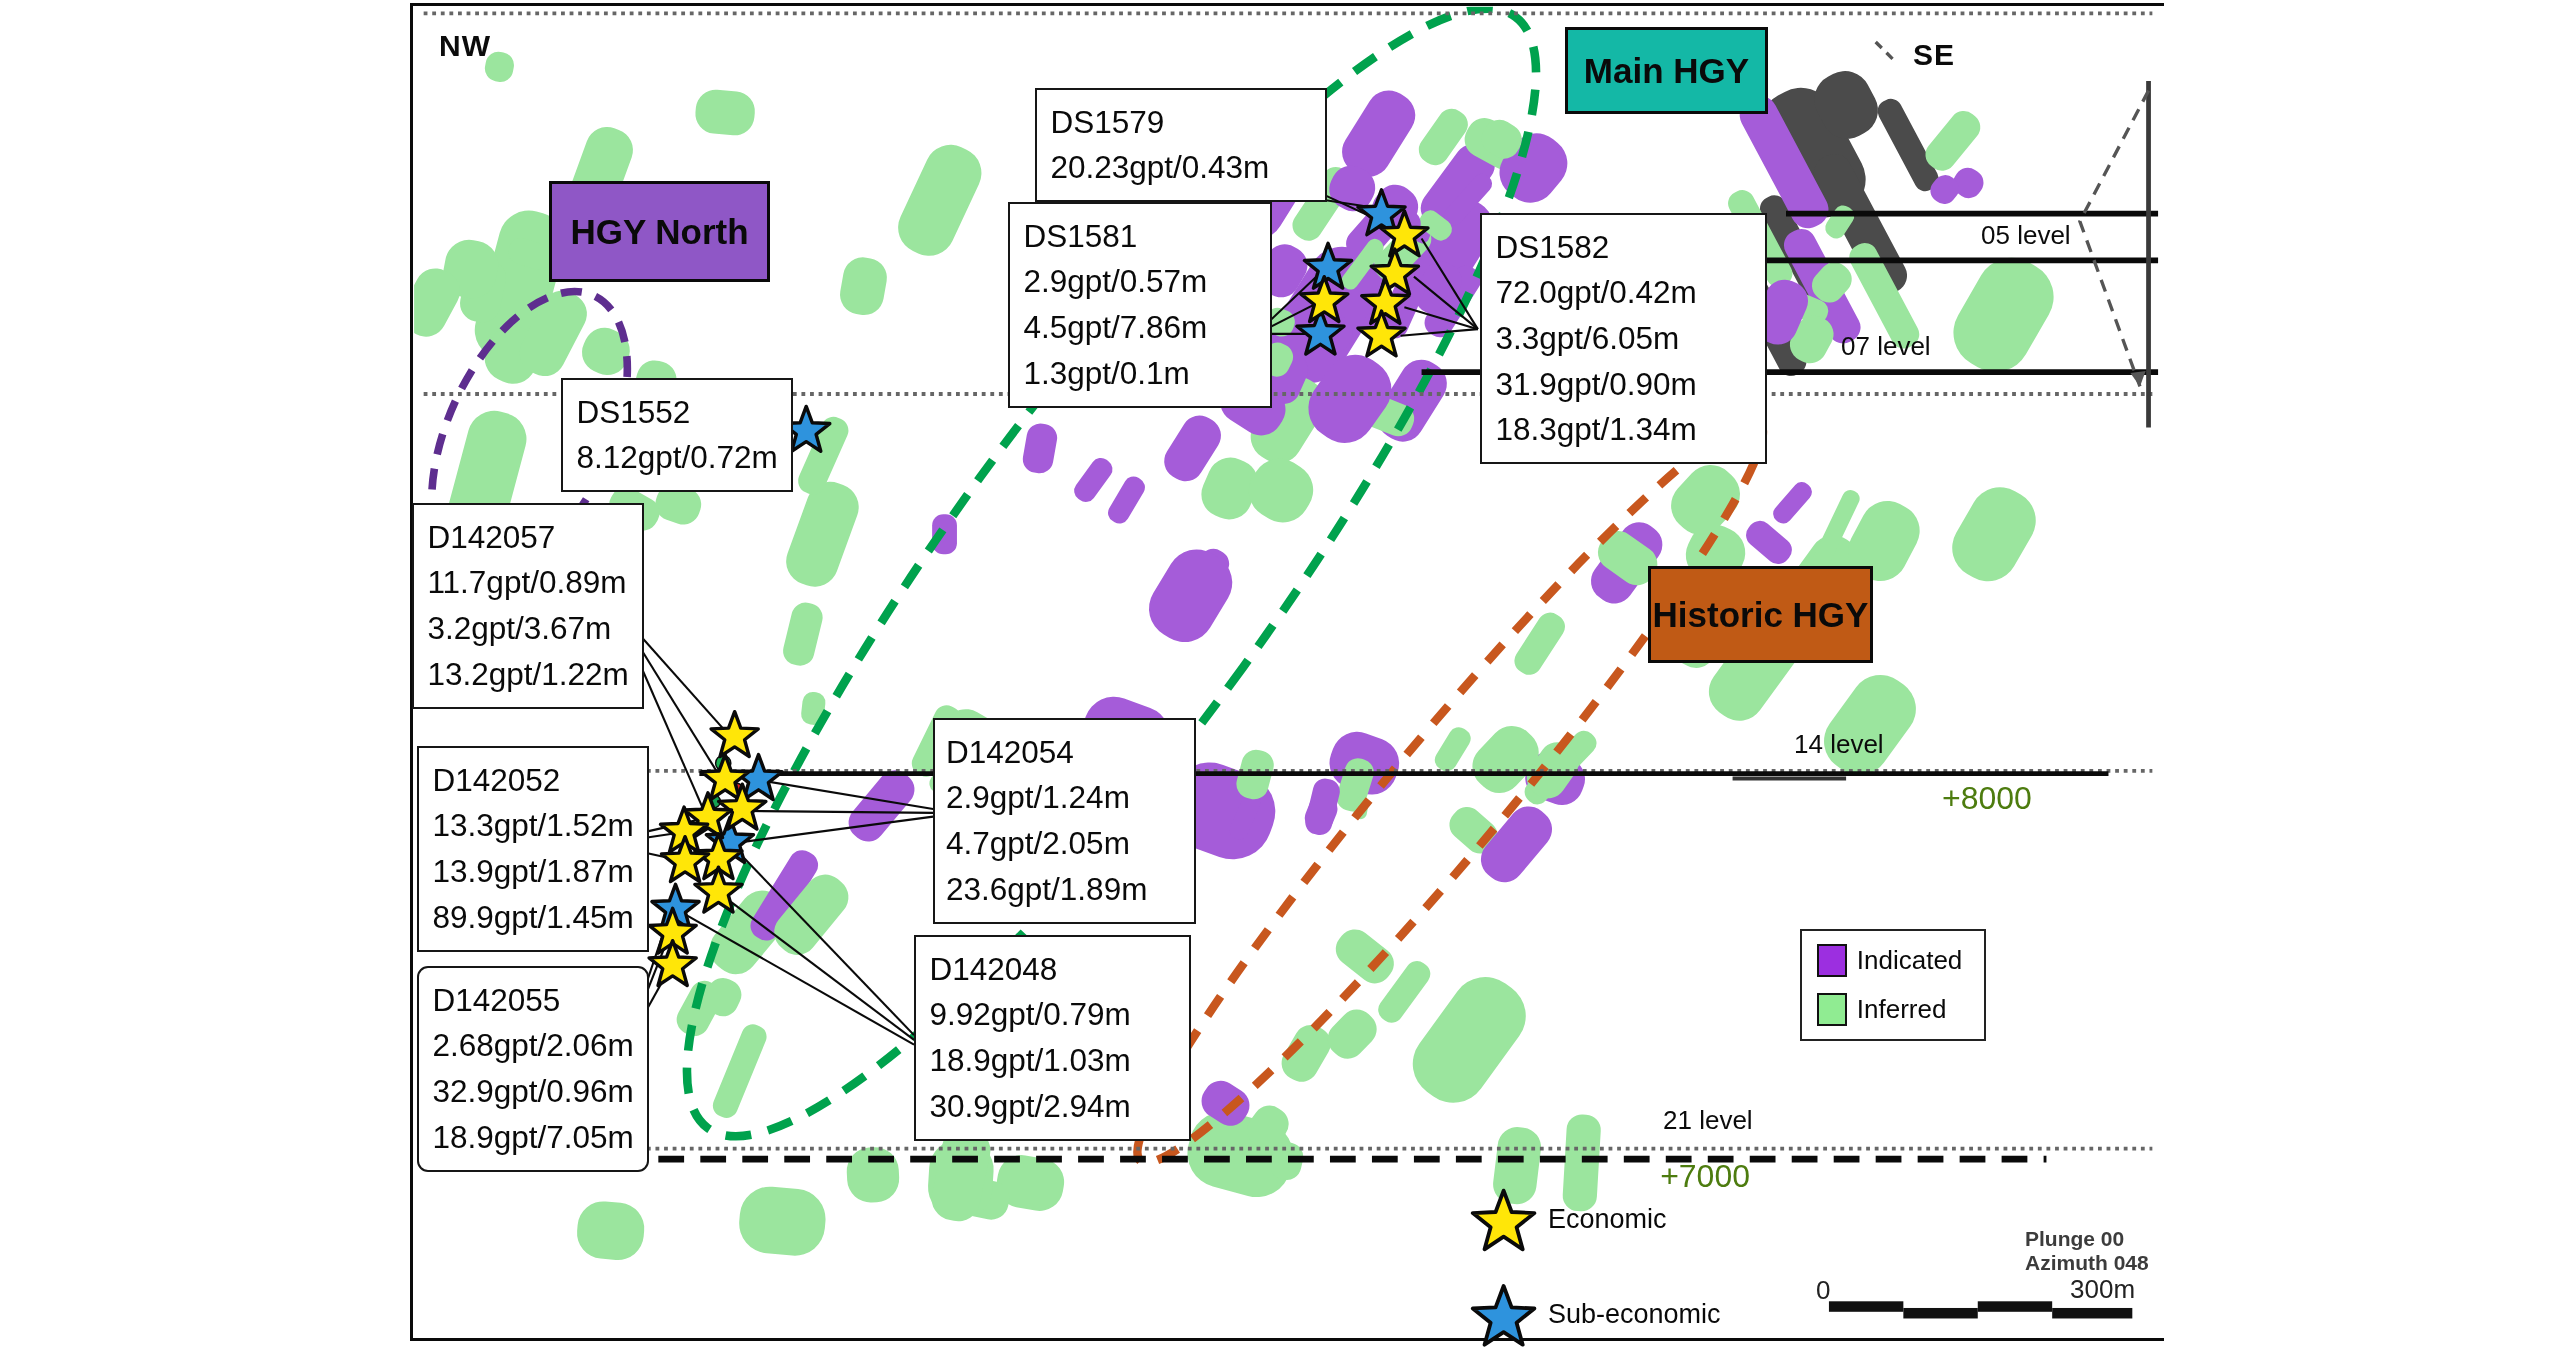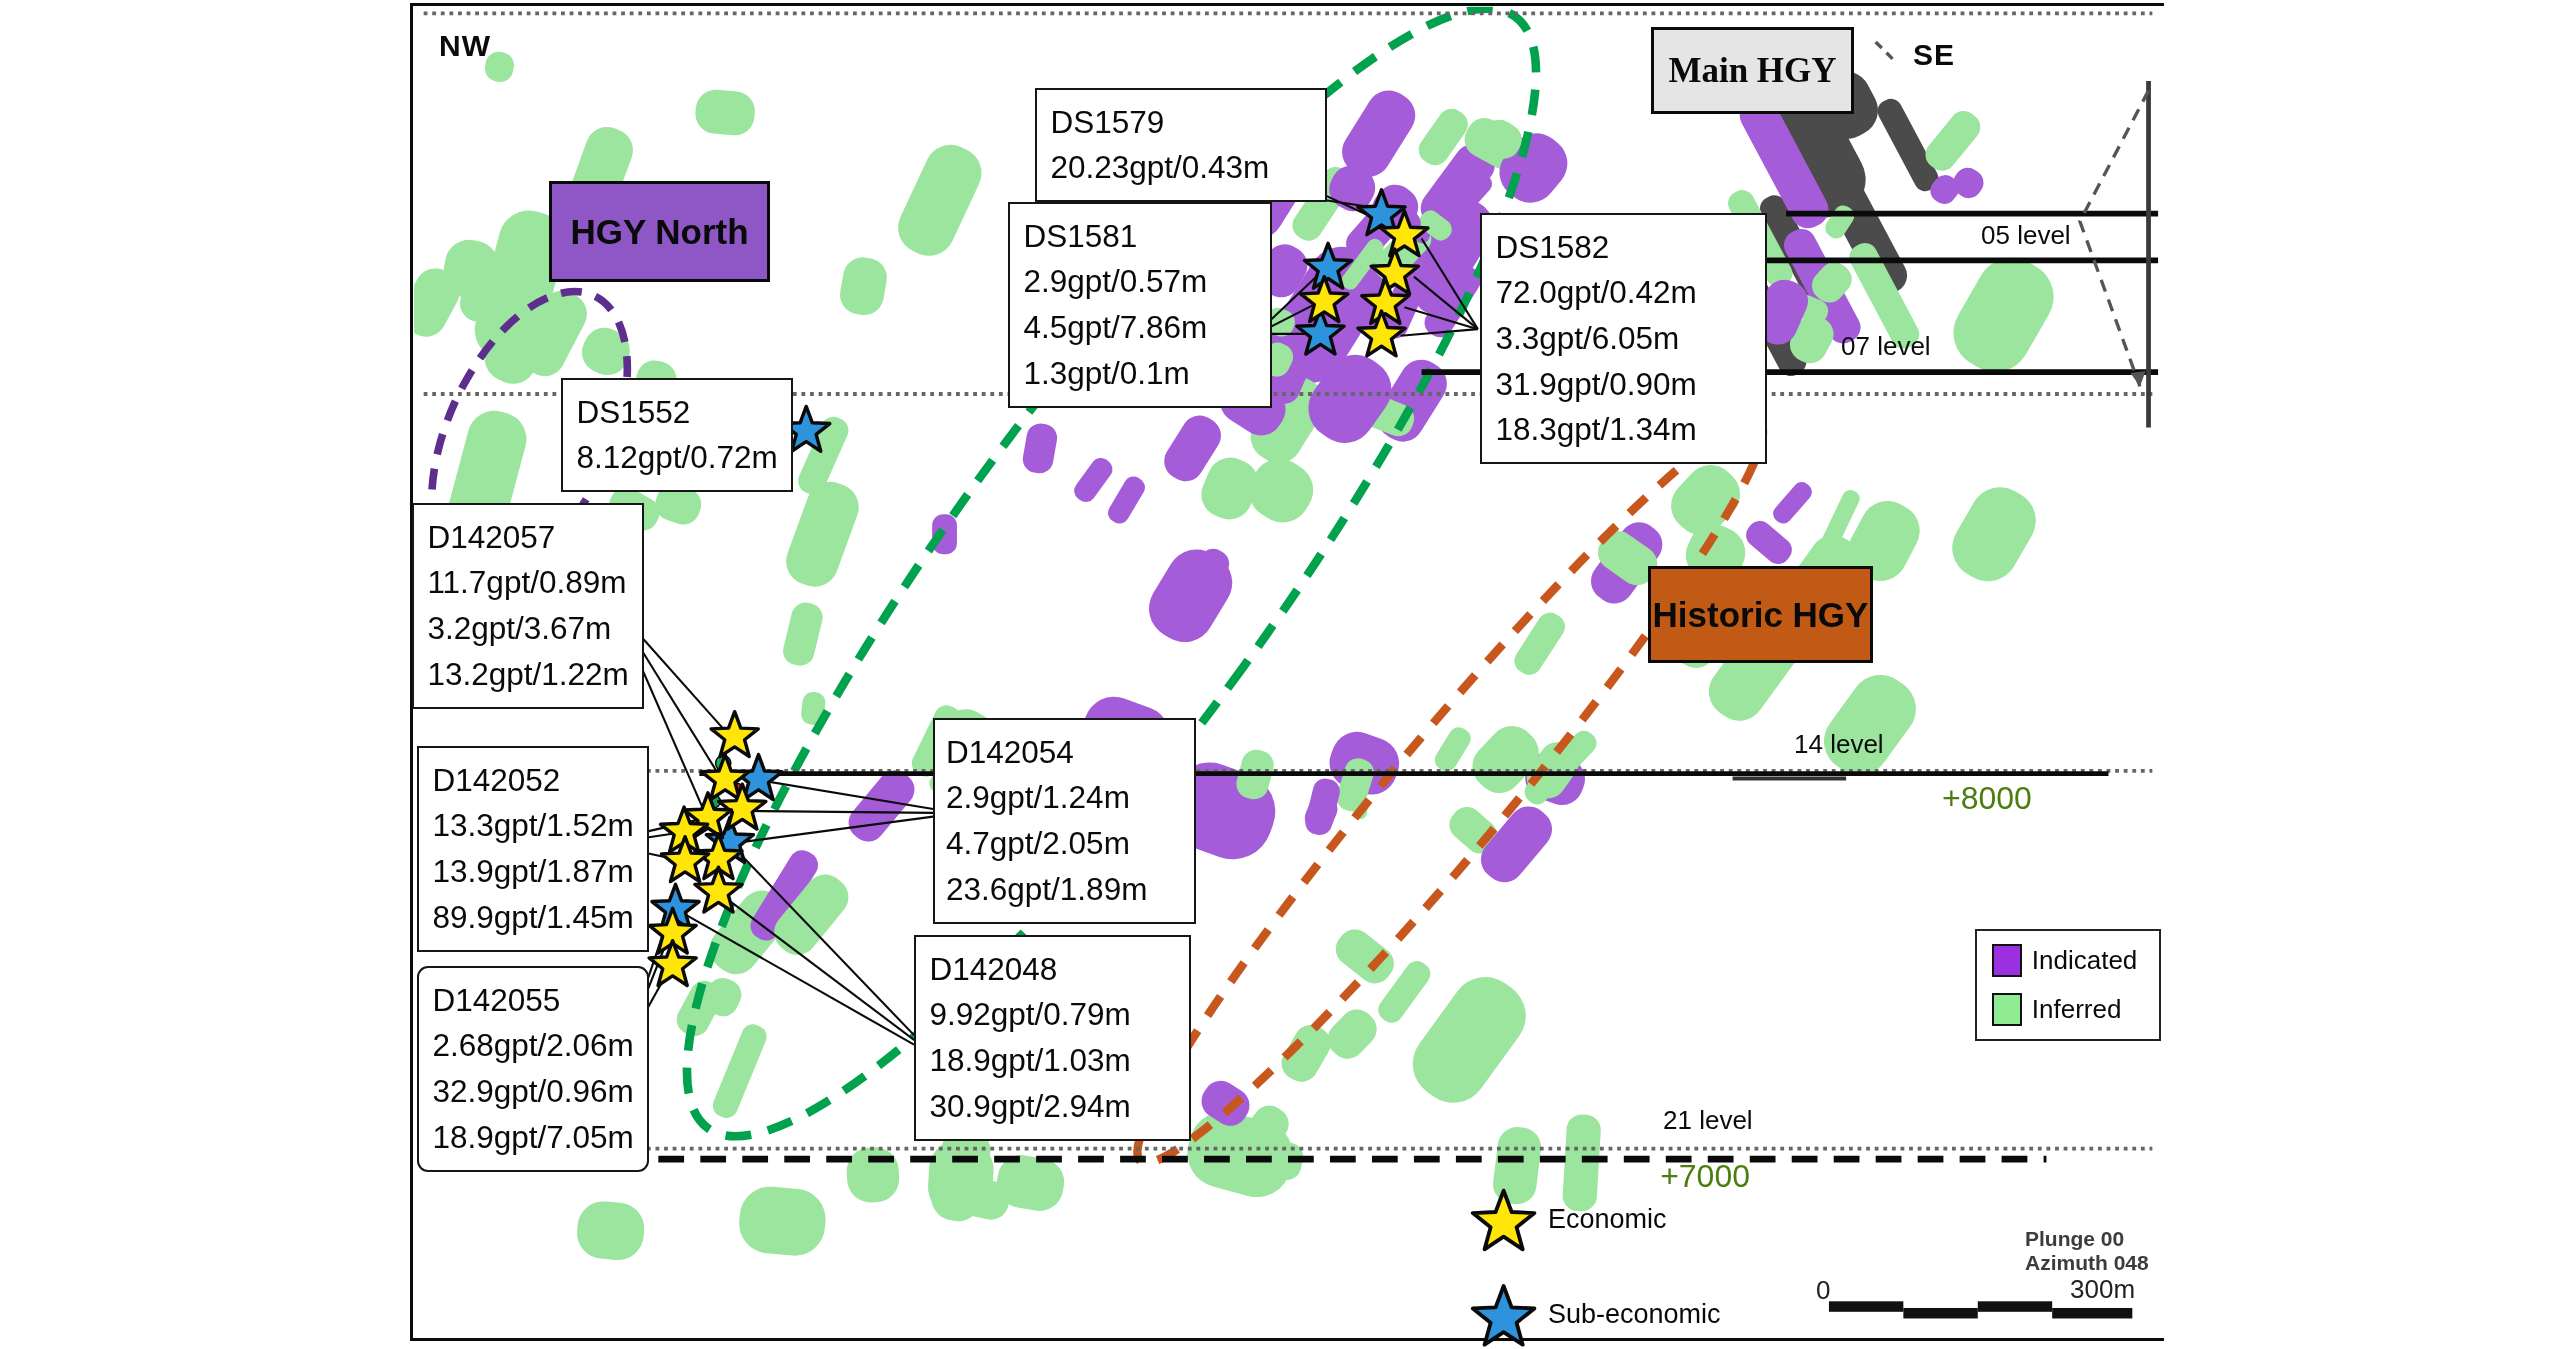--- a/index.html
+++ b/index.html
@@ -289,37 +289,37 @@
       <rect x="2151" y="1371" width="84" height="11" fill="#111"></rect>
     </g>
   </svg>
 
   <div class="txt compass" style="left:439px;top:29px;">NW</div>
   <div class="txt compass" style="left:1913px;top:38px;">SE</div>
 
   <div class="zonebox" style="left:549px;top:181px;width:215px;height:95px;background:#8F57C6;">
     <span>HGY North</span>
   </div>
-  <div class="zonebox" style="left:1651px;top:27px;width:197px;height:81px;background:#e5e5e5;font-family:Liberation Serif, serif;">
+  <div class="zonebox" style="left:1565px;top:27px;width:197px;height:81px;background:#14b8a6;">
     <span>Main HGY</span>
   </div>
   <div class="zonebox" style="left:1648px;top:566px;width:219px;height:91px;background:#C05A15;">
     <span>Historic HGY</span>
   </div>
 
   <div class="txt lvl" style="left:1981px;top:220px;">05 level</div>
   <div class="txt lvl" style="left:1841px;top:331px;">07 level</div>
   <div class="txt lvl" style="left:1794px;top:729px;">14 level</div>
   <div class="txt lvl" style="left:1663px;top:1105px;">21 level</div>
 
   <div class="txt elev" style="right:414px;top:395px;">+9000</div>
   <div class="txt elev" style="left:1942px;top:780px;">+8000</div>
   <div class="txt elev" style="right:414px;top:1158px;">+7000</div>
 
-  <div class="legendbox" style="left:1975px;top:929px;width:151px;">
+  <div class="legendbox" style="left:1800px;top:929px;width:151px;">
     <div class="legrow">
       <span class="sw" style="background:#9C2FE0;"></span>
       <span>Indicated</span>
     </div>
     <div class="legrow">
       <span class="sw" style="background:#90EC92;"></span>
       <span>Inferred</span>
     </div>
   </div>
 

